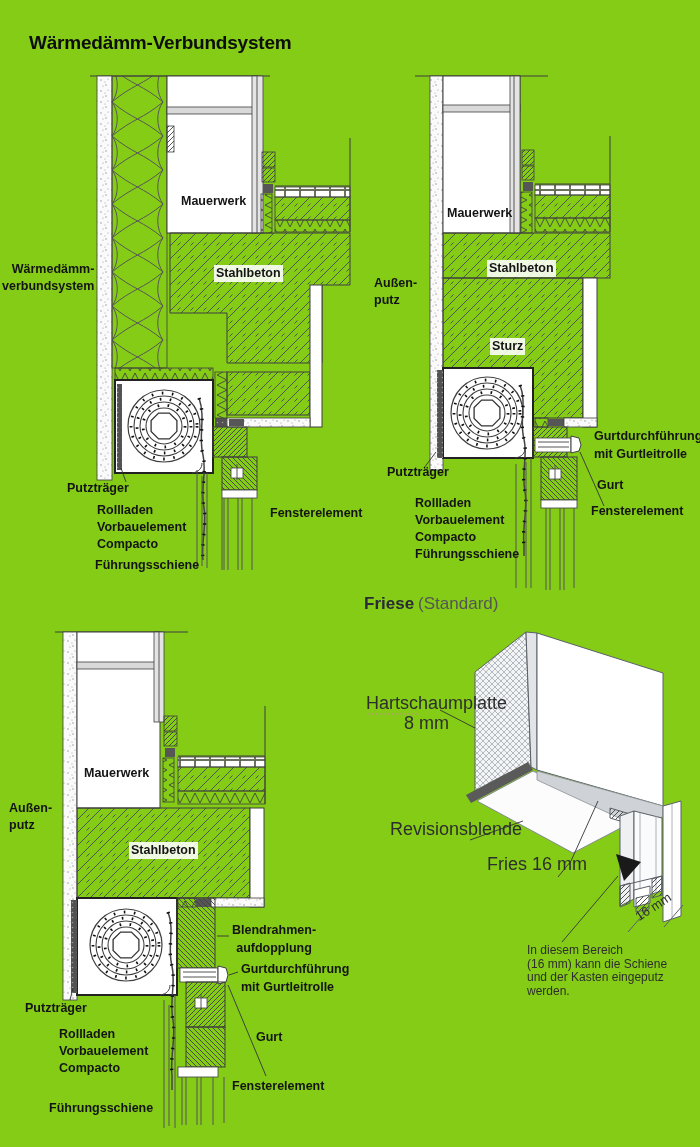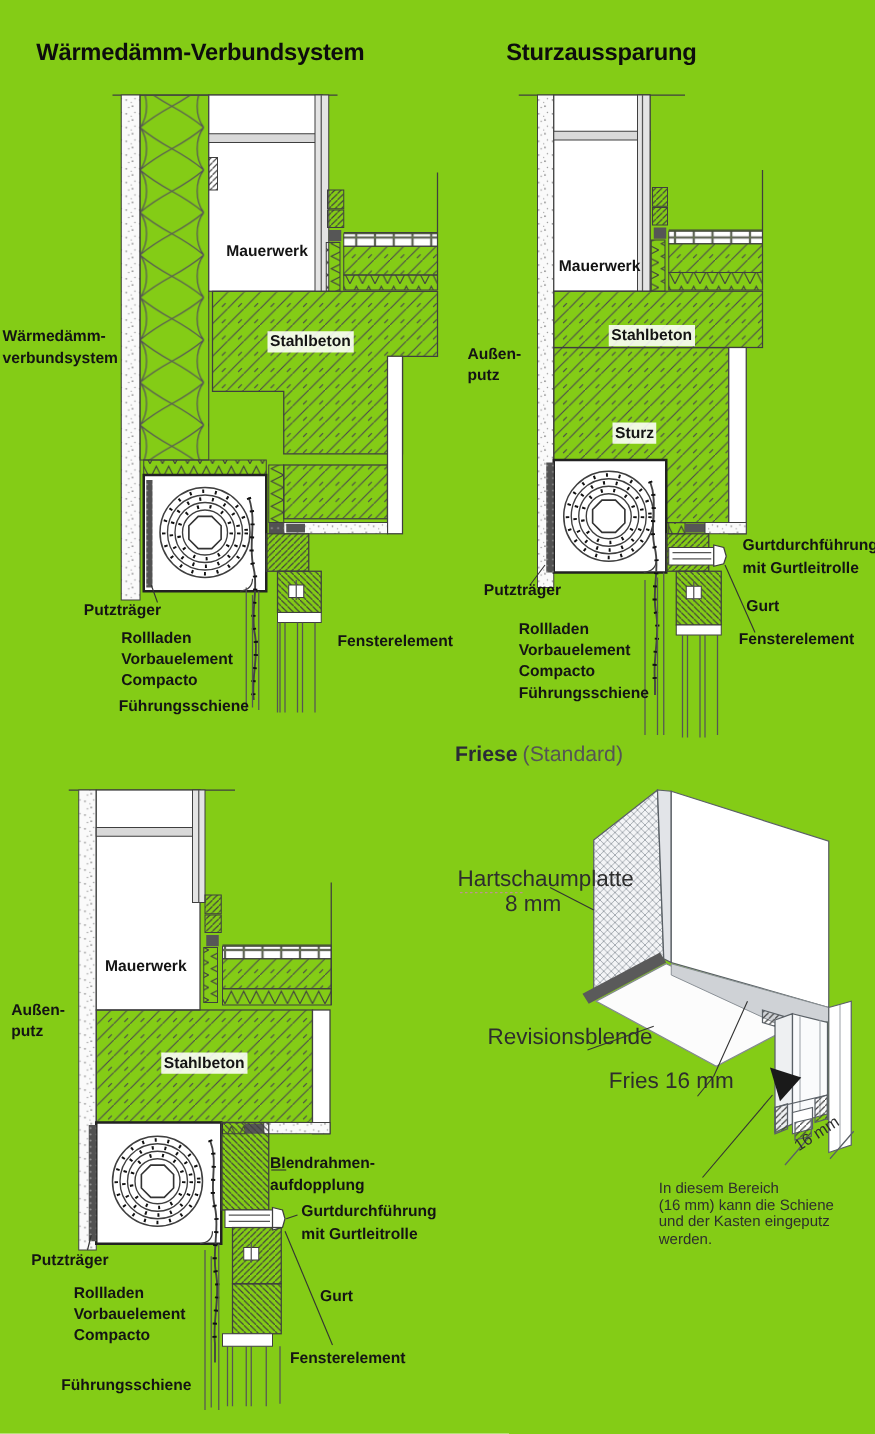--- a/index.html
+++ b/index.html
@@ -277,26 +277,25 @@
     <path d="M647,910 L628,932 M683,905 L664,927" stroke="#5a6066" stroke-width="1" fill="none"></path>
     <path d="M440,710 L475,728" class="ldr"></path>
     <path d="M368,714 H420" stroke="#c09090" stroke-width="1" stroke-dasharray="2 2" fill="none"></path>
     <path d="M470,840 L523,821" class="ldr"></path>
     <path d="M558,877 L571,861 L598,801" class="ldr"></path>
     <path d="M618,876 L562,942" class="ldr"></path>
   </g>
 </svg>
 
 <div class="t" style="left:29px;top:32px;">Wärmedämm-Verbundsystem</div>
-<div class="t" style="left:405px;top:32px;">Sturzaussparung</div>
 <div class="t4" style="left:364px;top:594px;">
   <span class="b">Friese</span><span class="r">(Standard)</span>
 </div>
 
-<div class="lb" style="left:2px;top:261px;">Wärmedämm-
+<div class="lb" style="left:2px;top:261px;text-align:right;">Wärmedämm-
 verbundsystem</div>
 <div class="lb" style="left:181px;top:193px;">Mauerwerk</div>
 <div class="lb bgw" style="left:214px;top:265px;">Stahlbeton</div>
 <div class="lb" style="left:67px;top:480px;">Putzträger</div>
 <div class="lb" style="left:97px;top:502px;">Rollladen
 Vorbauelement
 Compacto</div>
 <div class="lb" style="left:95px;top:557px;">Führungsschiene</div>
 <div class="lb" style="left:270px;top:505px;">Fensterelement</div>
 
@@ -317,21 +316,21 @@
 
 <div class="lb" style="left:9px;top:800px;">Außen-
 putz</div>
 <div class="lb" style="left:84px;top:765px;">Mauerwerk</div>
 <div class="lb bgw" style="left:129px;top:842px;">Stahlbeton</div>
 <div class="lb" style="left:25px;top:1000px;">Putzträger</div>
 <div class="lb" style="left:59px;top:1026px;">Rollladen
 Vorbauelement
 Compacto</div>
 <div class="lb" style="left:49px;top:1100px;">Führungsschiene</div>
-<div class="lb lh18" style="left:216px;top:921px;">Blendrahmen-
+<div class="lb lh18" style="left:232px;top:921px;text-align:center;">Blendrahmen-
 aufdopplung</div>
 <div class="lb lh18" style="left:241px;top:960px;">Gurtdurchführung
 mit Gurtleitrolle</div>
 <div class="lb" style="left:256px;top:1029px;">Gurt</div>
 <div class="lb" style="left:232px;top:1078px;">Fensterelement</div>
 
 <div class="lb4" style="left:366px;top:697px;">Hartschaumplatte</div>
 <div class="lb4" style="left:404px;top:717px;">8 mm</div>
 <div class="lb4" style="left:390px;top:823px;">Revisionsblende</div>
 <div class="lb4" style="left:487px;top:858px;">Fries 16 mm</div>

